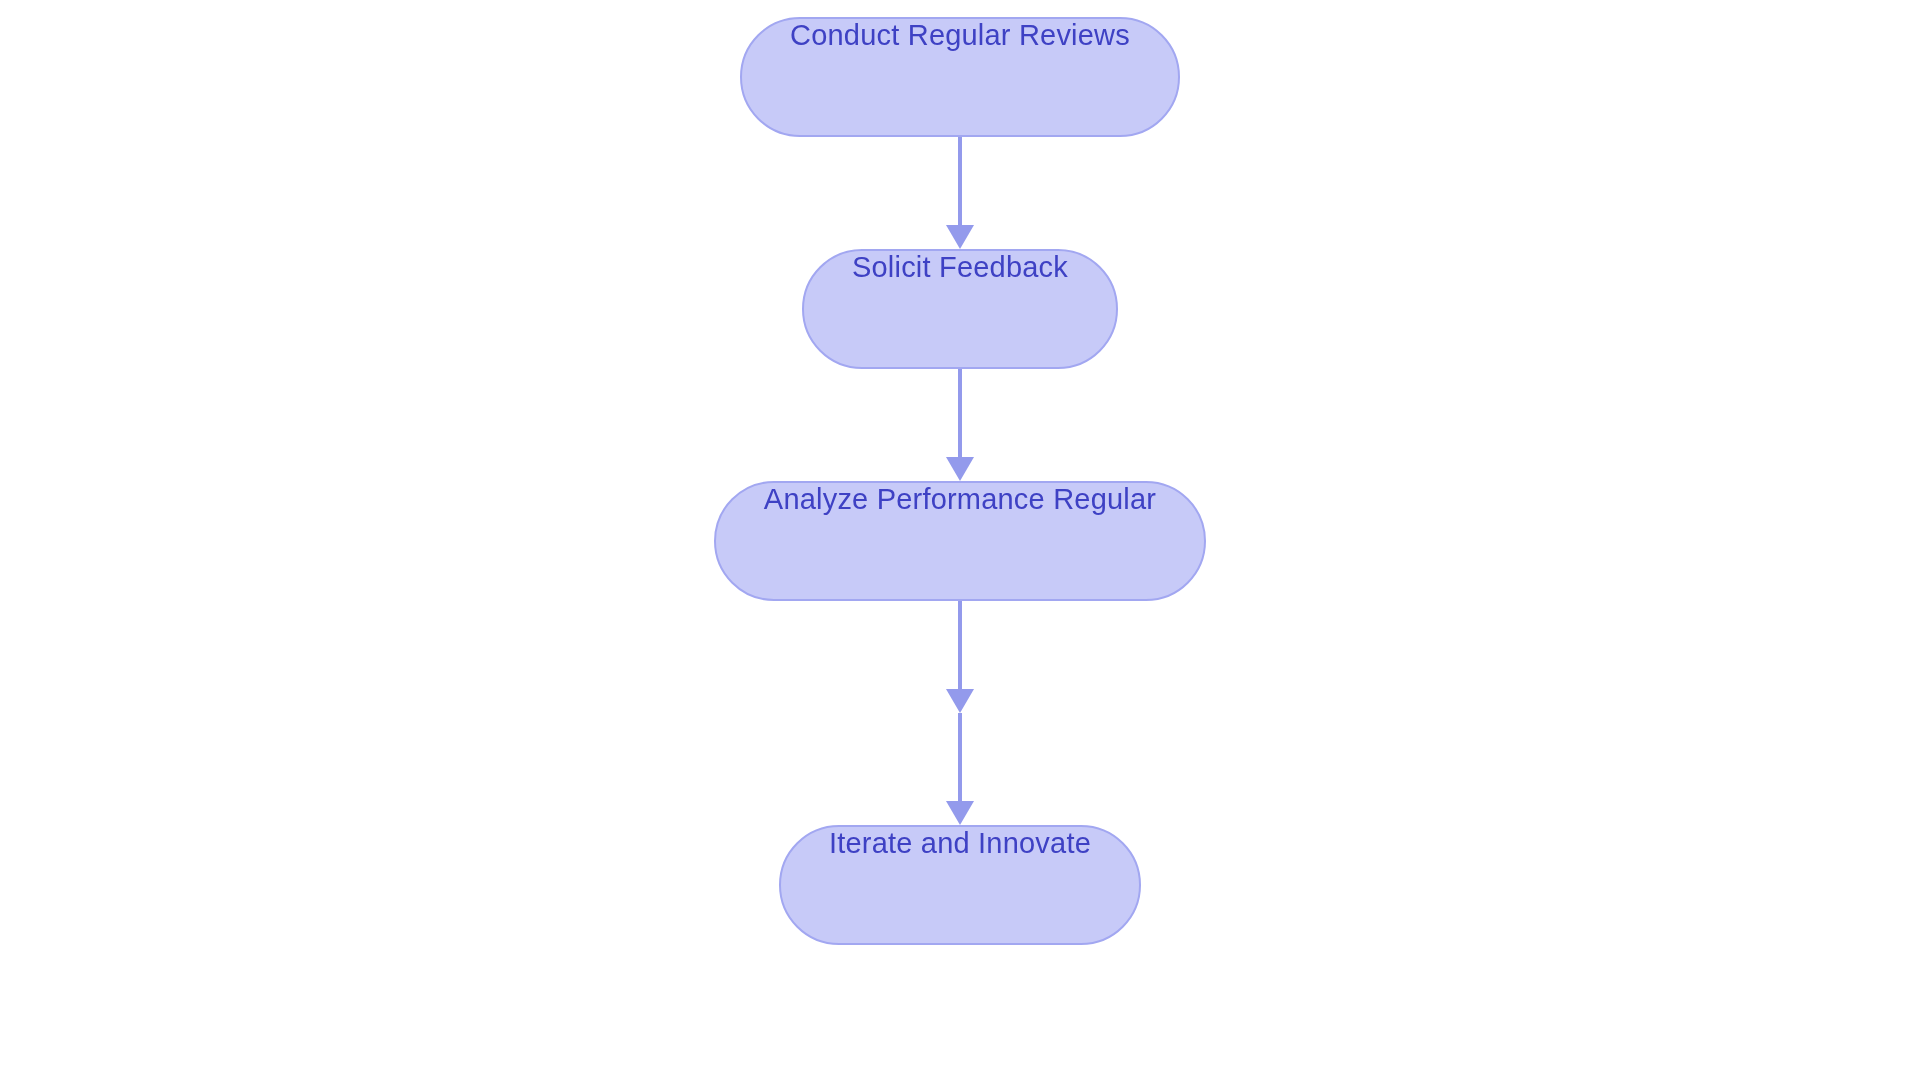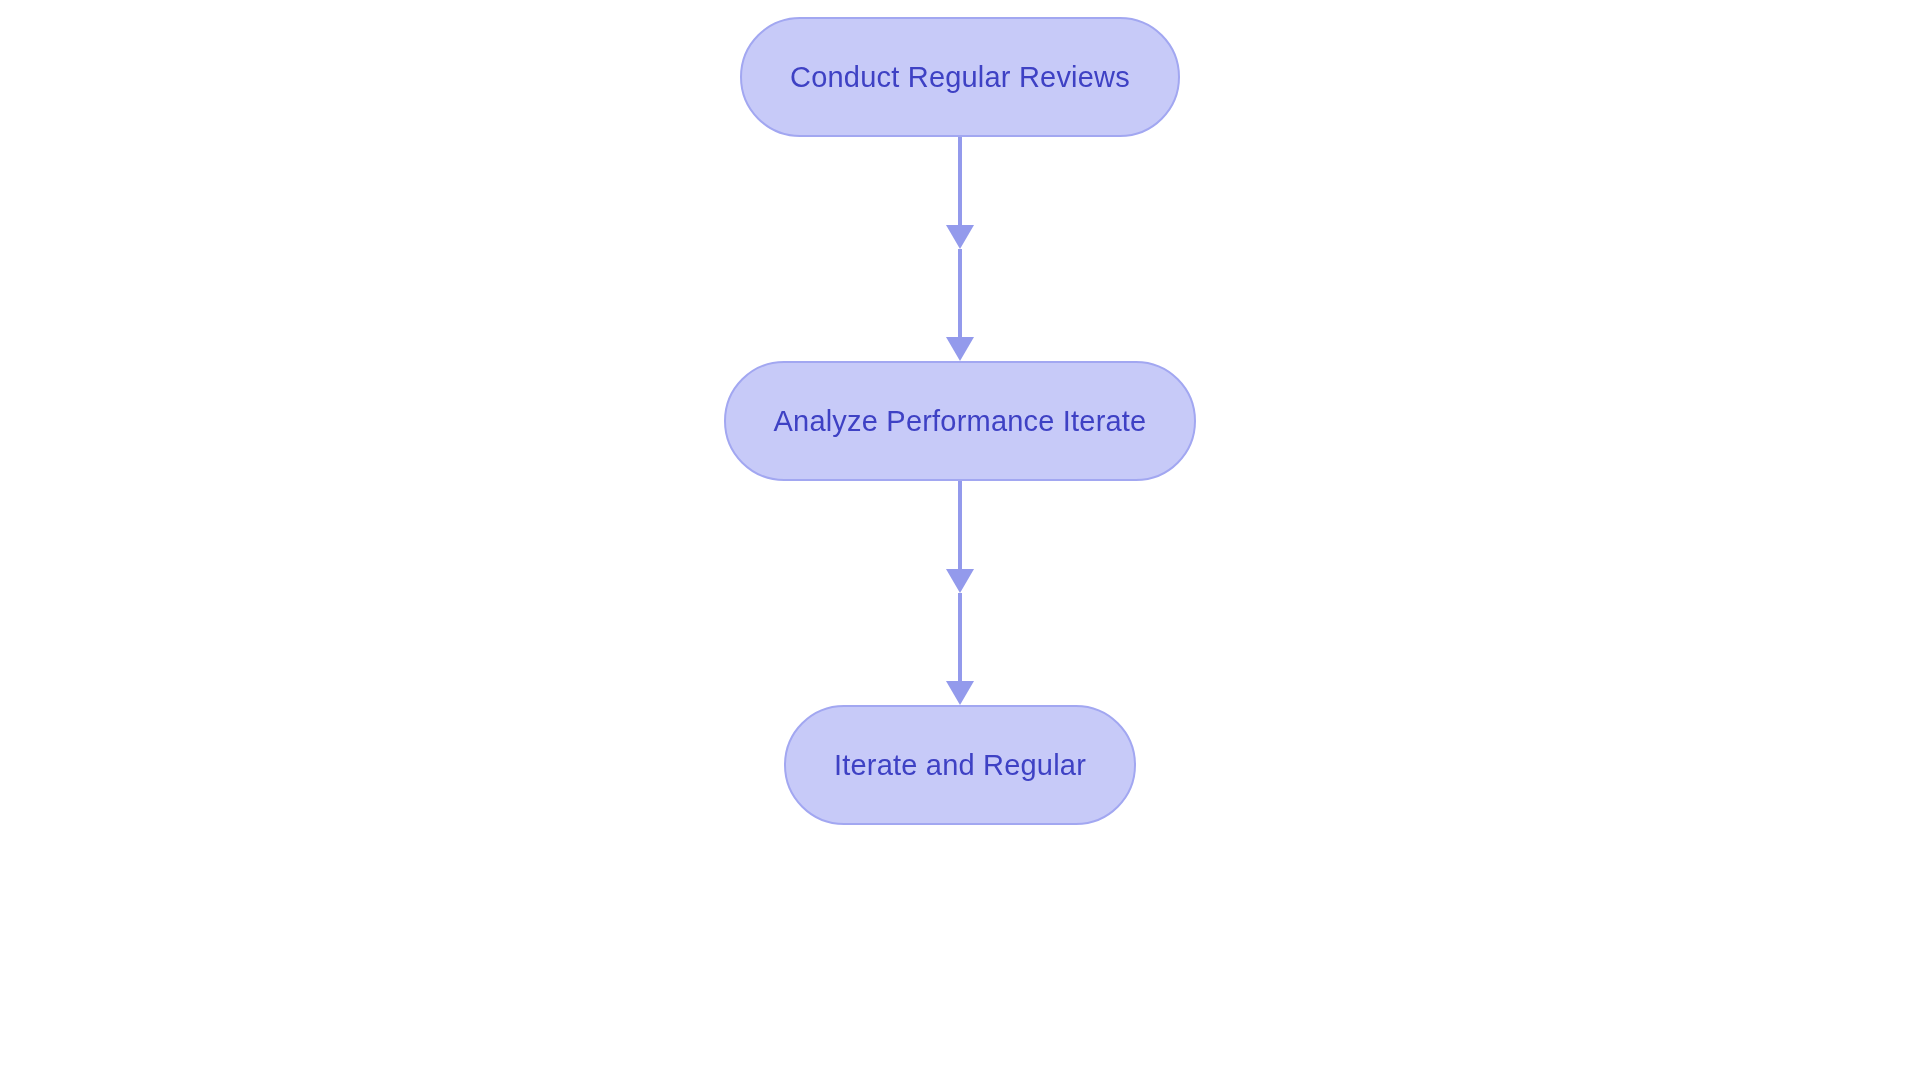--- a/index.html
+++ b/index.html
@@ -19,21 +19,21 @@
     position:relative;
     width:1920px;height:1083px;
     display:flex;
     flex-direction:column;
     align-items:center;
     padding-top:17px;
   }
   .node{
     height:120px;
     display:inline-flex;
-    align-items:center;
+    align-items:flex-start;
     justify-content:center;
     padding:0 48px;
     background:var(--node-fill);
     border:2px solid var(--node-border);
     border-radius:60px;
     color:var(--node-text);
     font-size:29px;
     letter-spacing:0.2px;
     white-space:nowrap;
     cursor:default;
@@ -63,38 +63,41 @@
 
   <div class="node">
     <span>Conduct Regular Reviews</span>
   </div>
 
   <div class="edge">
     <div class="shaft"></div>
     <div class="head"></div>
   </div>
 
+  <div class="node">
+    <span>Solicit Feedback</span>
+  </div>
 
   <div class="edge">
     <div class="shaft"></div>
     <div class="head"></div>
   </div>
 
   <div class="node">
-    <span>Analyze Performance Iterate</span>
+    <span>Analyze Performance Regular</span>
   </div>
 
   <div class="edge">
     <div class="shaft"></div>
     <div class="head"></div>
   </div>
 
 
   <div class="edge">
     <div class="shaft"></div>
     <div class="head"></div>
   </div>
 
   <div class="node">
-    <span>Iterate and Regular</span>
+    <span>Iterate and Innovate</span>
   </div>
 
 </div>
 
 </body></html>

